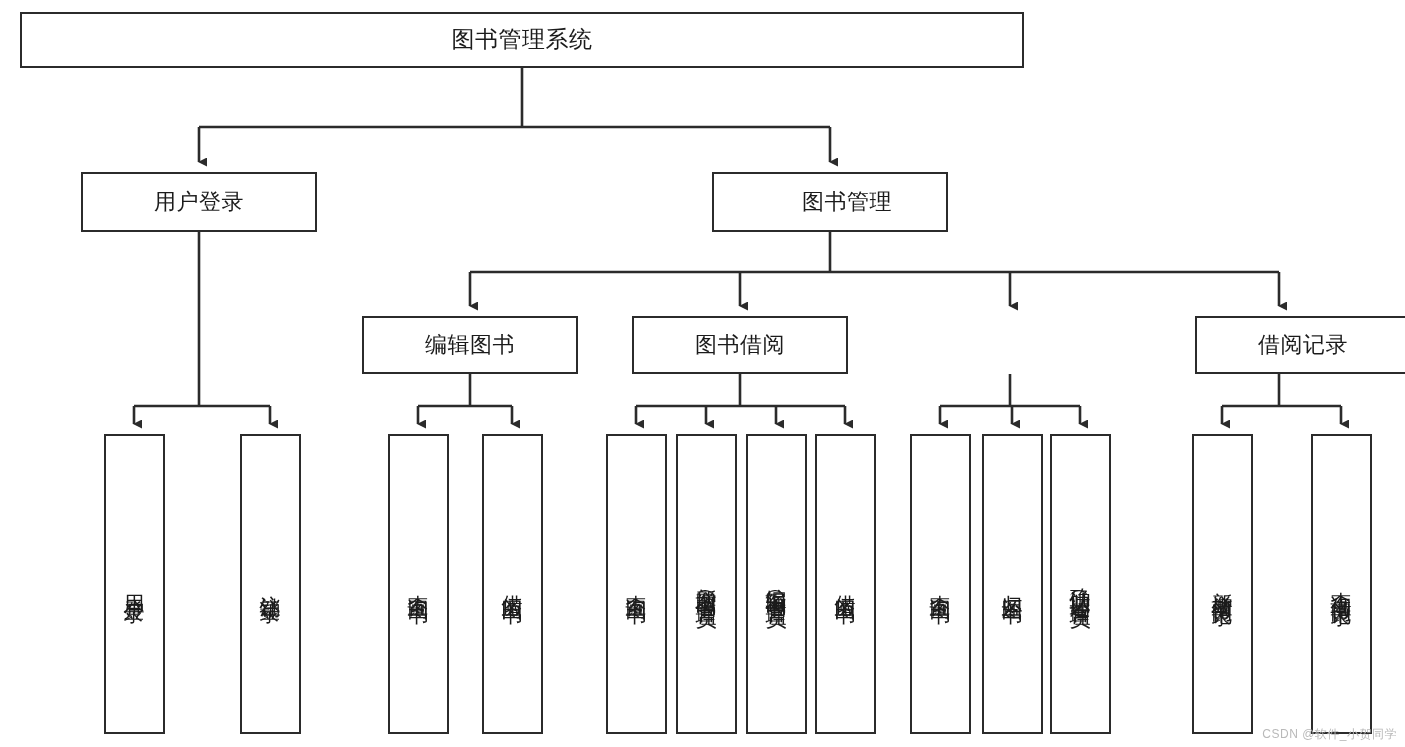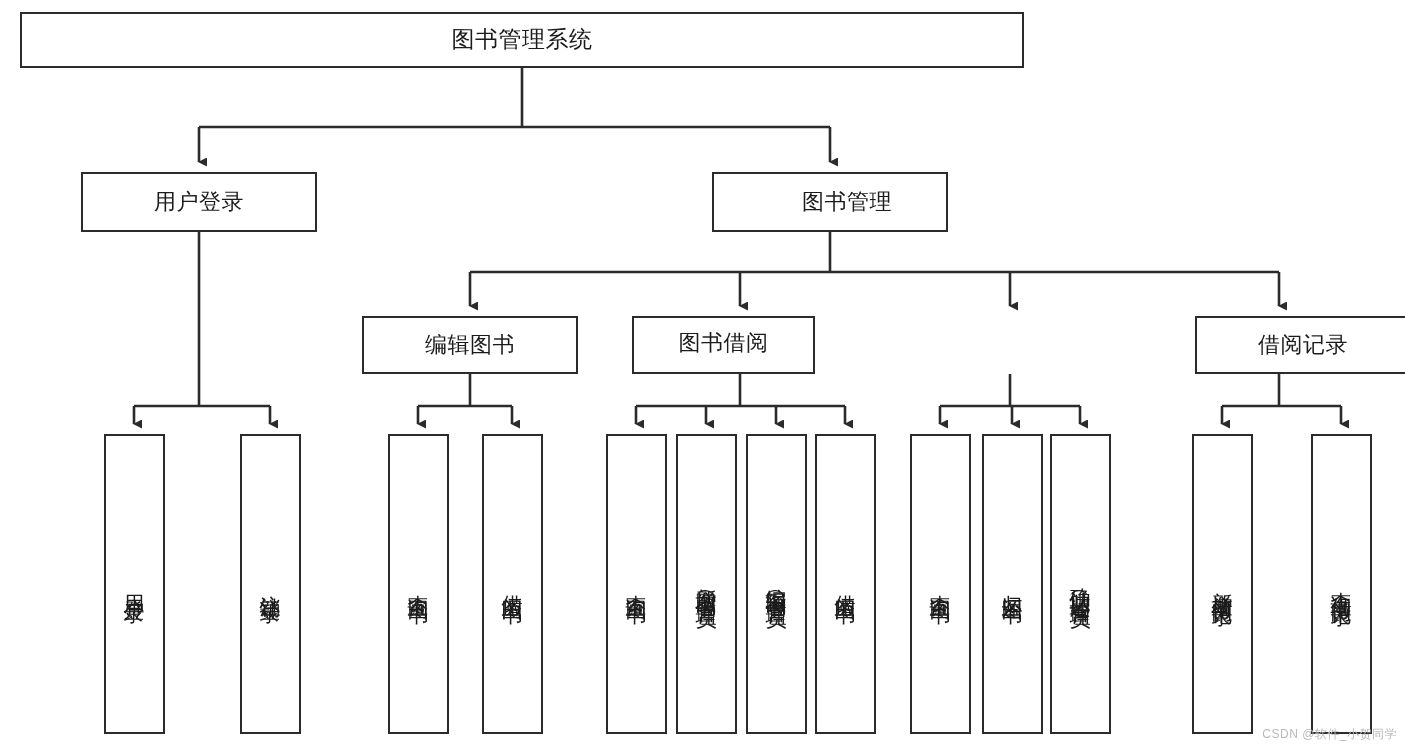--- a/index.html
+++ b/index.html
@@ -137,21 +137,21 @@
   <div class="node h" style="left: 81px; top: 172px; width: 236px; height: 60px;">
     <span class="node-label">用户登录</span>
   </div>
   <div class="node h" style="left: 712px; top: 172px; width: 236px; height: 60px; padding-left: 34px;">
     <span class="node-label">图书管理</span>
   </div>
 
   <div class="node h" style="left: 362px; top: 316px; width: 216px; height: 58px;">
     <span class="node-label">编辑图书</span>
   </div>
-  <div class="node h" style="left: 632px; top: 316px; width: 183px; height: 58px; font-family: Liberation Mono, monospace;">
+  <div class="node h" style="left: 632px; top: 316px; width: 216px; height: 58px;">
     <span class="node-label">图书借阅</span>
   </div>
   <div class="node h" style="left: 1171px; top: 316px; width: 216px; height: 58px; margin-left: 24px;">
     <span class="node-label">借阅记录</span>
   </div>
 
   <div class="node v" style="left: 104px; top: 434px; width: 61px; height: 300px;">
     <span class="node-label">用户登录</span>
   </div>
   <div class="node v" style="left: 240px; top: 434px; width: 61px; height: 300px;">

